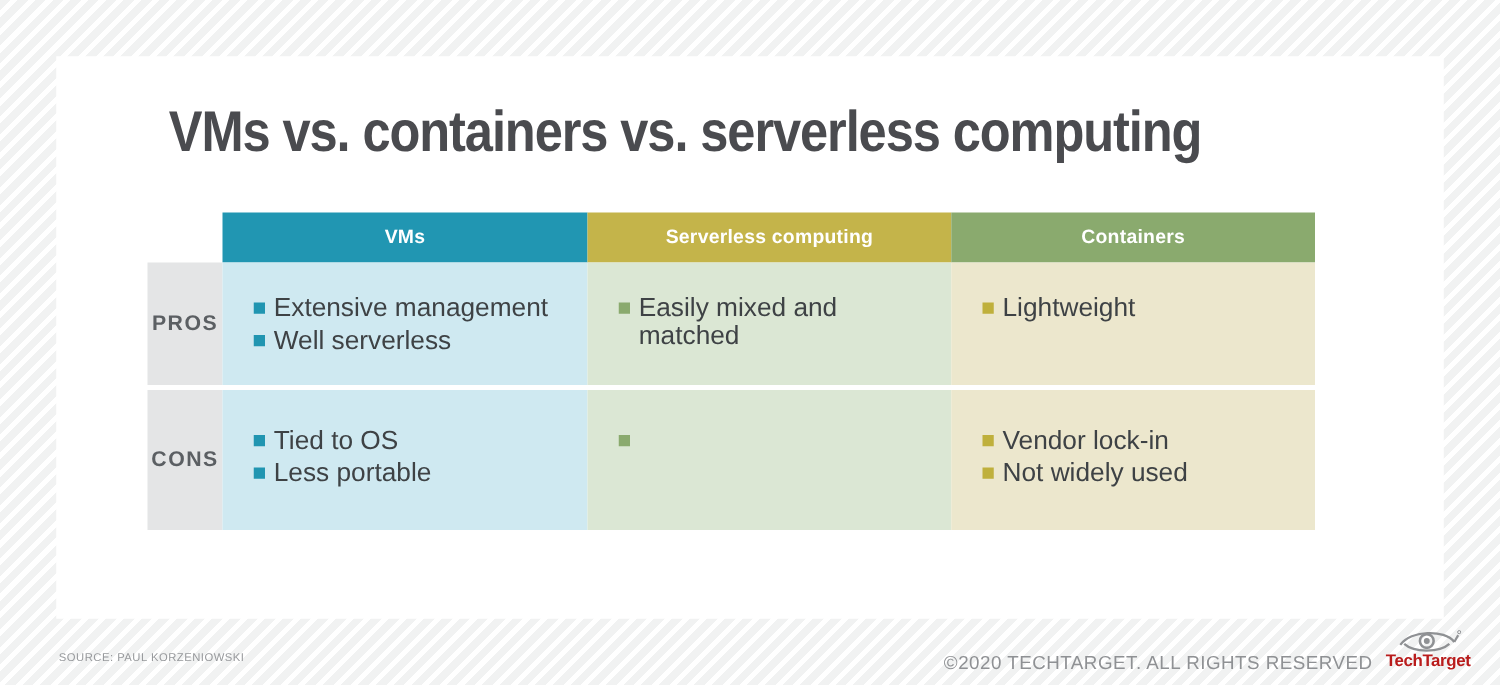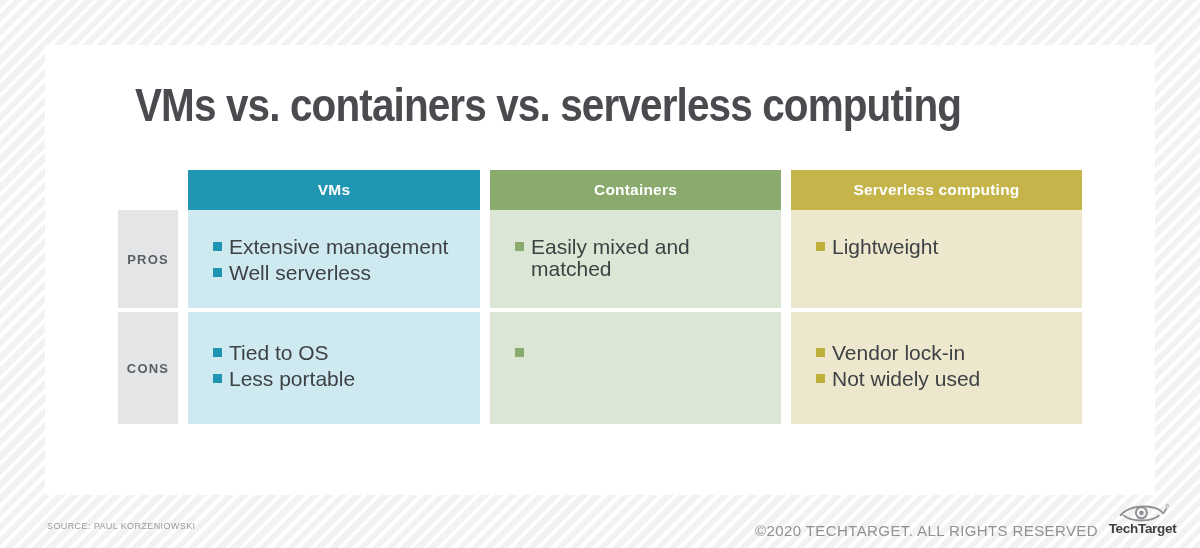--- a/index.html
+++ b/index.html
@@ -16,31 +16,30 @@
     position:absolute;left:135px;top:80px;margin:0;
     font-size:46px;line-height:50px;font-weight:bold;color:#4a4b4f;
     letter-spacing:-1px;transform:scaleX(0.88);transform-origin:left center;
     white-space:nowrap;
   }
   .grid{
     position:absolute;left:118px;top:170px;
     display:grid;
     grid-template-columns:60px 292px 291px 291px;
     grid-template-rows:40px 98px 4px 112px;
-    column-gap:10px;
   }
   .head{
     background:var(--head);
     display:flex;align-items:center;justify-content:center;
     color:#ffffff;font-weight:bold;font-size:15.5px;letter-spacing:0.2px;
   }
   .rowlabel{
     background:#e4e5e6;
     display:flex;align-items:center;justify-content:center;
-    color:#5b5f63;font-weight:bold;font-size:13px;letter-spacing:1.2px;
+    color:#5b5f63;font-weight:bold;font-size:17px;letter-spacing:1.2px;
   }
   .cell{
     background:var(--cell);
     padding:0 18px 0 25px;box-sizing:border-box;
   }
   .cell.pros{padding-top:26px;}
   .cell.cons{padding-top:30px;}
   ul.items{list-style:none;margin:0;padding:0;}
   ul.items li{
     display:flex;align-items:flex-start;
@@ -61,38 +60,38 @@
   }
   .footer-copyright{
     position:absolute;right:102px;top:522px;
     font-size:15px;font-weight:normal;letter-spacing:0.4px;color:#8f9194;
   }
   .logo{
     position:absolute;left:1115px;top:501px;width:55px;
     display:flex;flex-direction:column;align-items:center;
   }
   .logo-word{
-    font-size:13.5px;font-weight:bold;color:#404040;letter-spacing:-0.3px;
+    font-size:13.5px;font-weight:bold;color:#b91c1c;letter-spacing:-0.3px;
     margin-top:-2px;
   }
   .logo svg{display:block;}
 </style>
 </head>
 <body>
 
 <div class="card"></div>
 
 <h1 class="title">VMs vs. containers vs. serverless computing</h1>
 
 <div class="grid">
 
   <div class="headspacer"></div>
   <div class="head" style="--head: #2196b2; --cell: #cfe9f1; --bullet: #2095b1;">VMs</div>
+  <div class="head" style="--head: #c4b44a; --cell: #ece7cd; --bullet: #bfb03c;">Serverless computing</div>
   <div class="head" style="--head: #8aaa6e; --cell: #dbe7d4; --bullet: #8aaa6e;">Containers</div>
-  <div class="head" style="--head: #c4b44a; --cell: #ece7cd; --bullet: #bfb03c;">Serverless computing</div>
 
   <div class="rowlabel">PROS</div>
   <div class="cell pros" style="--head: #2196b2; --cell: #cfe9f1; --bullet: #2095b1;">
     <ul class="items">
       <li>
           <span class="bullet"></span>
           <span class="item-text">Extensive management</span>
         </li>
       <li>
           <span class="bullet"></span>

